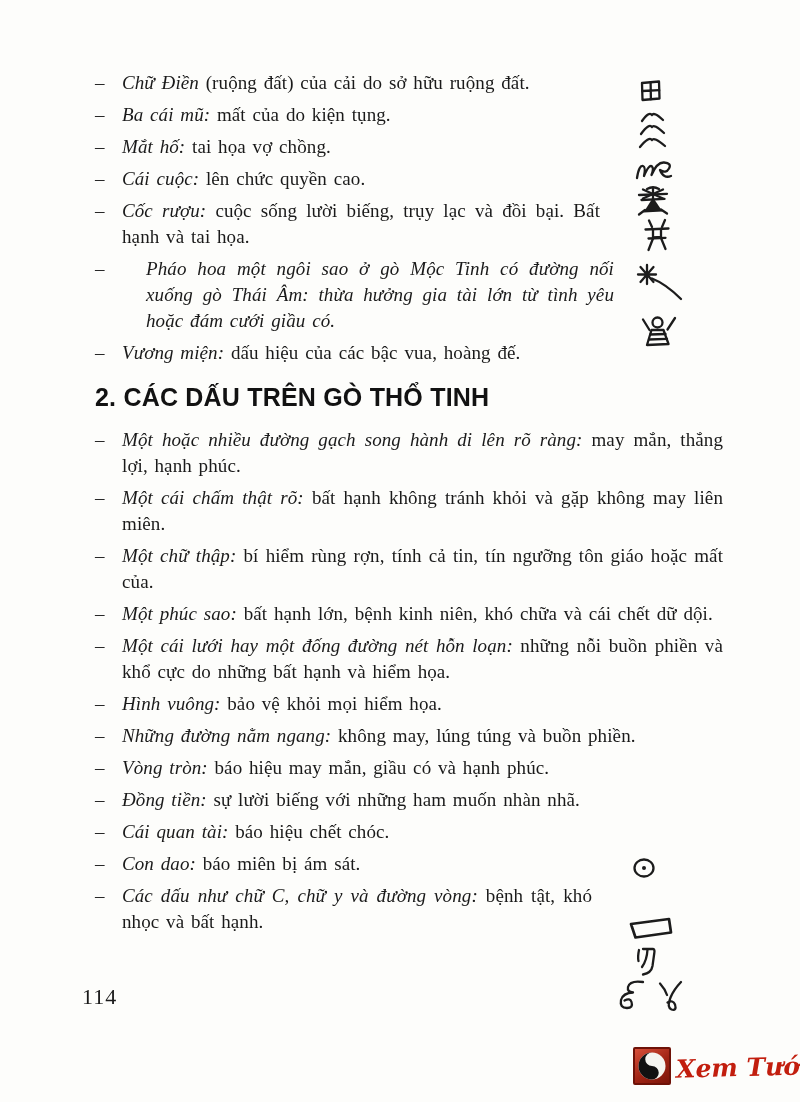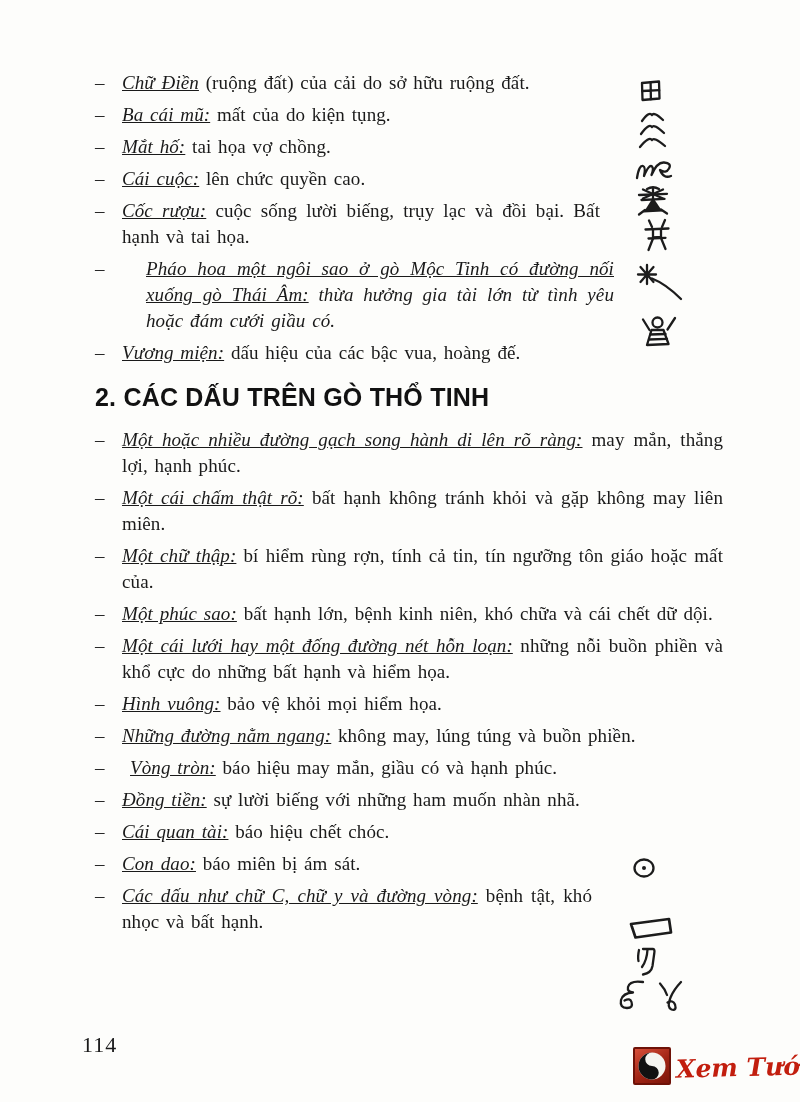--- a/index.html
+++ b/index.html
@@ -7,38 +7,38 @@
     position:relative;width:800px;height:1102px;margin:0 auto;
     background:#fdfdfb;color:#1a1a1a;overflow:hidden;
     font-family:"Liberation Serif","DejaVu Serif",serif;
   }
   .content{position:absolute;left:95px;top:70px;width:628px;}
   .item{display:flex;align-items:flex-start;}
   .sec1 .item{margin-bottom:6px;}
   .sec2 .item{margin-bottom:6px;}
   .dash{flex:0 0 27px;font-size:19px;line-height:26px;}
   .text{font-size:19px;line-height:26px;text-align:justify;word-spacing:0.10em;letter-spacing:0.1px;}
-  .lead{font-style:italic;text-decoration:underline;}
+  .lead{font-style:italic;}
   .italic-body .body{font-style:italic;}
   .w478 .text{max-width:478px;}
   .w468 .text{max-width:468px;margin-left:24px;}
-  .w450 .text{max-width:450px;margin-left:8px;}
+  .w450 .text{max-width:450px;}
   .w465 .text{max-width:465px;}
   .w470 .text{max-width:470px;}
   .heading{
     font-family:"Liberation Sans","DejaVu Sans",sans-serif;
     font-weight:bold;font-size:25px;line-height:30px;letter-spacing:0.2px;
     margin:16px 0 15px 0;color:#121212;
   }
   .symbols svg{position:absolute;overflow:visible;}
   .sym{position:absolute;}
   .stroke{stroke:#1c1c1c;fill:none;stroke-width:2.3;stroke-linecap:round;stroke-linejoin:round;}
   .thick{stroke-width:2.7;}
   .fillb{fill:#1c1c1c;stroke:none;}
-  .page-number{position:absolute;left:82px;top:1032px;font-size:22px;letter-spacing:1px;}
+  .page-number{position:absolute;left:82px;top:984px;font-size:22px;letter-spacing:1px;}
   .logo{position:absolute;left:633px;top:1047px;display:flex;align-items:center;gap:5px;}
   .logo-square{
     width:38px;height:38px;box-sizing:border-box;border:2px solid #6e1208;border-radius:2px;
     background:linear-gradient(145deg,#d8503a 0%,#a02414 55%,#7c1509 100%);
     display:flex;align-items:center;justify-content:center;
   }
   .logo-text{
     font-family:"DejaVu Serif","Liberation Serif",serif;
     font-style:italic;font-weight:bold;font-size:25px;color:#c21e0e;
     transform:rotate(-1.5deg);white-space:nowrap;

